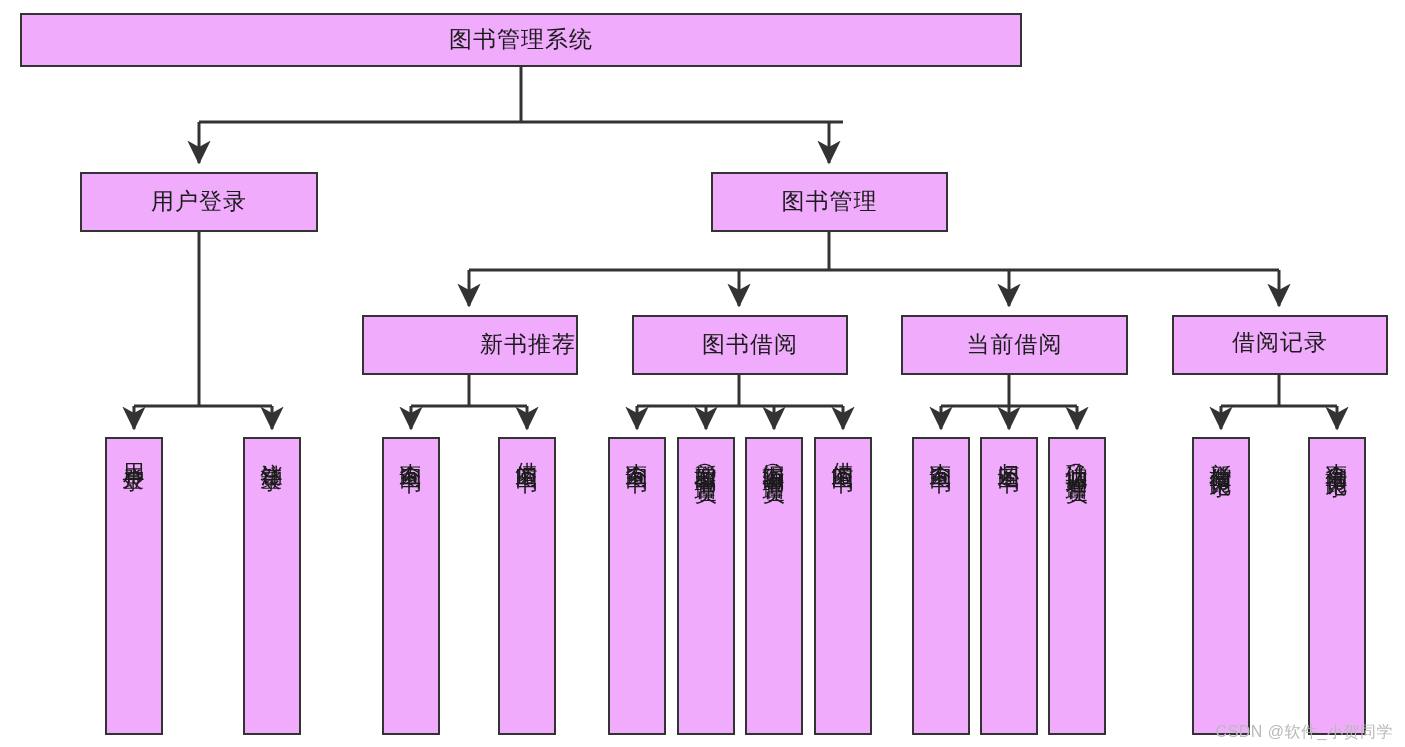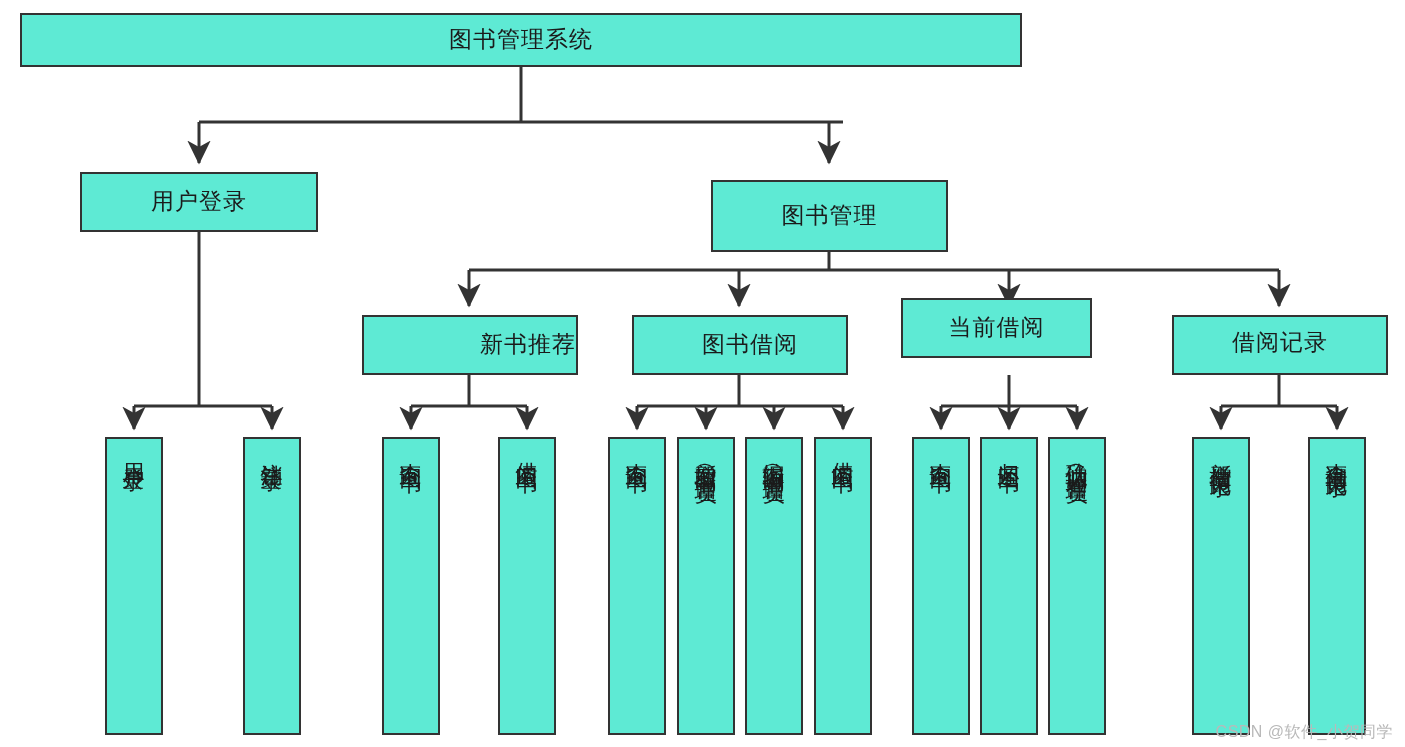--- a/index.html
+++ b/index.html
@@ -23,21 +23,21 @@
     position: absolute;
     left: 0;
     top: 0;
     width: 1405px;
     height: 747px;
     pointer-events: none;
   }
   .node {
     position: absolute;
     box-sizing: border-box;
-    background: #5eead4;
+    background: #f0abfc;
     border: 2.5px solid #333333;
     display: flex;
     align-items: center;
     justify-content: center;
     z-index: 2;
   }
   .node .label {
     font-size: 23px;
     letter-spacing: 1px;
     color: #1b1b1b;
@@ -123,31 +123,31 @@
     </g>
   </svg>
 
   <div class="node" style="left:20px; top:13px; width:1002px; height:54px;">
     <span class="label">图书管理系统</span>
   </div>
 
   <div class="node" style="left:80px; top:172px; width:238px; height:60px;">
     <span class="label">用户登录</span>
   </div>
-  <div class="node" style="left:711px; top:180px; width:237px; height:72px;">
+  <div class="node" style="left:711px; top:172px; width:237px; height:60px;">
     <span class="label">图书管理</span>
   </div>
 
   <div class="node" style="left:362px; top:315px; width:216px; height:60px;justify-content:flex-end;">
     <span class="label">新书推荐</span>
   </div>
   <div class="node" style="left:632px; top:315px; width:216px; height:60px;padding-left:20px;">
     <span class="label">图书借阅</span>
   </div>
-  <div class="node" style="left:901px; top:298px; width:191px; height:60px;">
+  <div class="node" style="left:901px; top:315px; width:227px; height:60px;">
     <span class="label">当前借阅</span>
   </div>
   <div class="node" style="left:1172px; top:315px; width:216px; height:60px;font-family:Liberation Mono, monospace;">
     <span class="label">借阅记录</span>
   </div>
 
   <div class="node leaf" style="left:105px; top:437px; width:58px; height:298px;">
     <span class="label">用户登录</span>
   </div>
   <div class="node leaf" style="left:243px; top:437px; width:58px; height:298px;">

